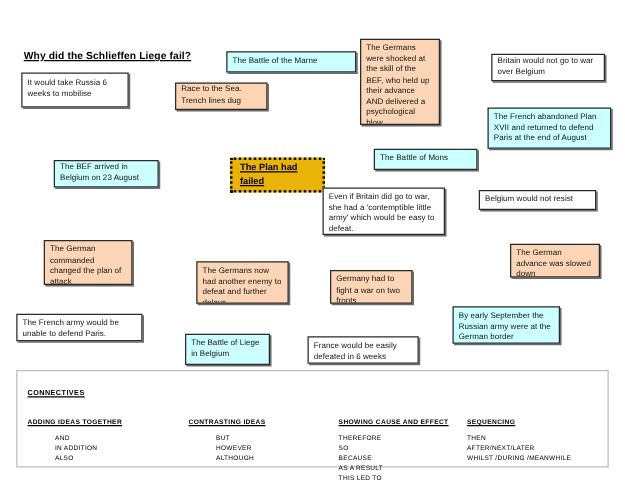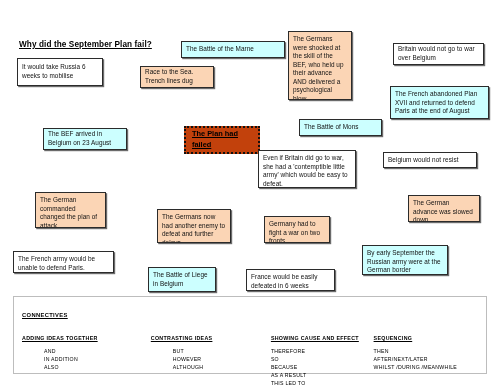--- a/index.html
+++ b/index.html
@@ -51,21 +51,21 @@
     text-decoration: underline;
     letter-spacing: .1px;
     white-space: nowrap;
   }
 
   
   .dashed-box {
     position: absolute;
     box-sizing: border-box;
     border: 2.2px dotted #111;
-    background: #c2410c;
+    background: #eab308;
     padding: 4px 6px;
     display: flex;
     align-items: center;
   }
   .dashed-box span {
     font-size: 7.4px;
     font-weight: bold;
     text-decoration: underline;
     line-height: 1.45;
   }
@@ -115,21 +115,21 @@
   }
   .conn-col.c0 .conn-items,
   .conn-col.c1 .conn-items { padding-left: 22px; }
   .conn-items div { white-space: nowrap; }
 </style>
 </head>
 <body>
 
 <div id="canvas">
 
-  <div class="page-title" style="left:19px; top:40px;">Why did the September Plan fail?</div>
+  <div class="page-title" style="left:19px; top:40px;">Why did the Schlieffen Liege fail?</div>
 
   <div class="card white center" id="card-0" style="left:17px; top:58px; width:86px; height:28px;">
     <span>It would take Russia 6 weeks to mobilise</span>
   </div>
 
   <div class="card cyan center" id="card-1" style="left:181px; top:41px; width:104px; height:17px;">
     <span>The Battle of the Marne</span>
   </div>
 
   <div class="card peach" id="card-2" style="left:288px; top:31px; width:64px; height:69px;">

